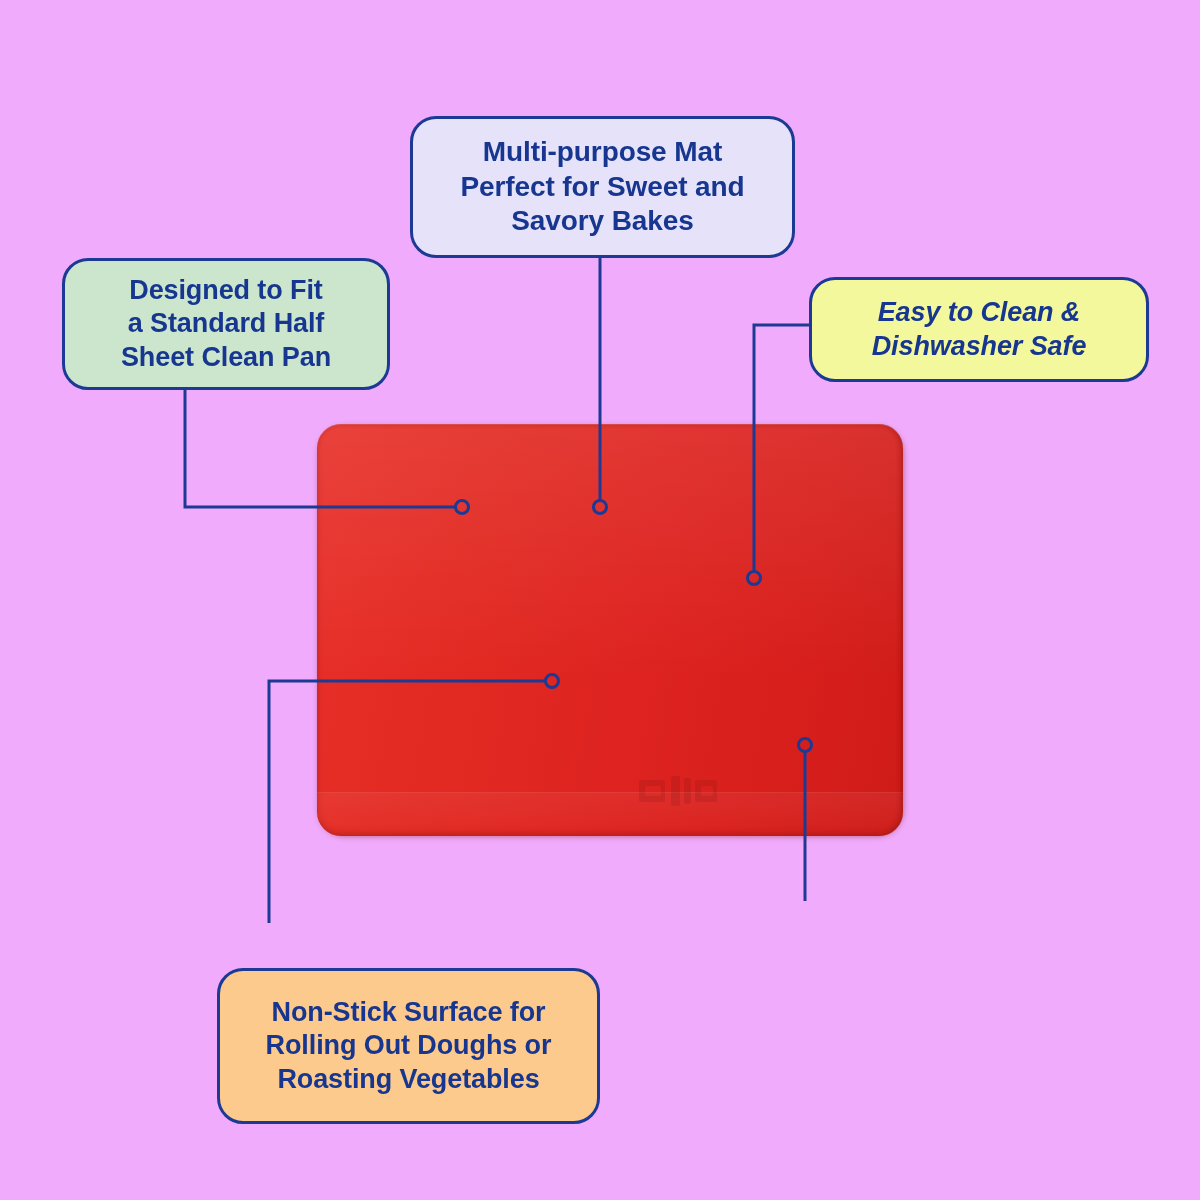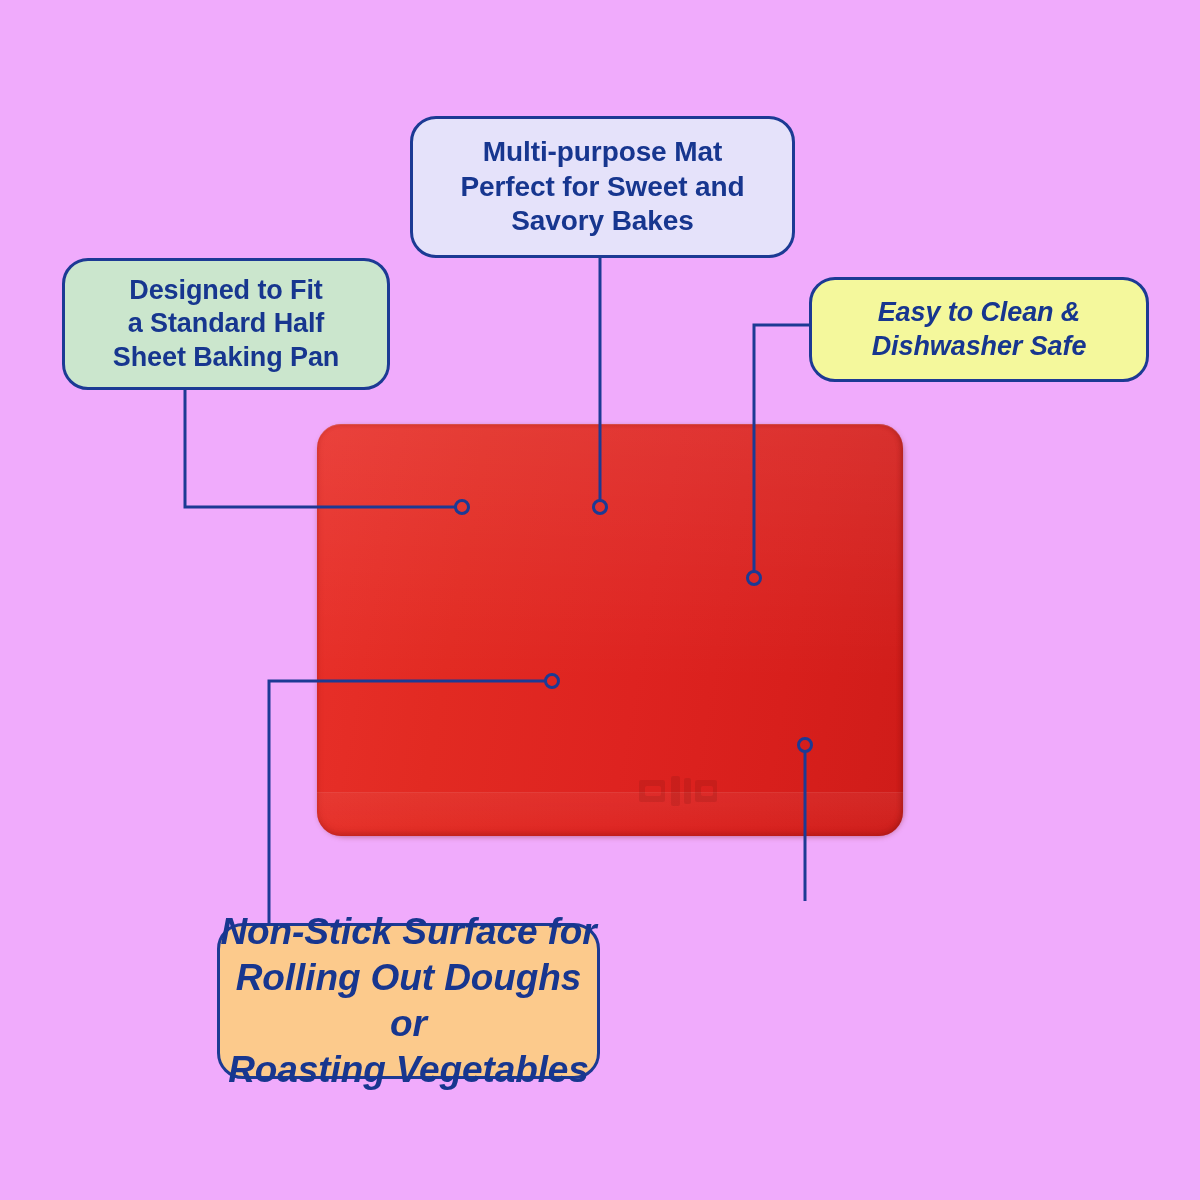--- a/index.html
+++ b/index.html
@@ -130,26 +130,25 @@
   }
   #callout-clean {
     left: 809px; top: 277px;
     width: 340px; height: 105px;
     border-radius: 26px;
     background: #f4f89c;
     font-size: 27px;
     font-style: italic;
   }
   #callout-nonstick {
-    left: 217px; top: 923px;
+    left: 217px; top: 968px;
     width: 383px; height: 156px;
     border-radius: 26px;
     background: #fcca8c;
-    font-size: 37px;
-    font-style: italic;
+    font-size: 27px;
   }
   #callout-reusable {
     left: 686px; top: 901px;
     width: 238px; height: 180px;
     border-radius: 26px;
     background: #f4b3cd;
     font-size: 27px;
   }
 </style>
 </head>
@@ -190,21 +189,21 @@
       <circle cx="805" cy="745" r="6.5"></circle>
     </g>
   </svg>
 
   <div class="callout" id="callout-multipurpose">Multi-purpose Mat
 Perfect for Sweet and
 Savory Bakes</div>
 
   <div class="callout" id="callout-designed">Designed to Fit
 a Standard Half
-Sheet Baking Pan</div>
+Sheet Clean Pan</div>
 
   <div class="callout" id="callout-clean">Easy to Clean &amp;
 Dishwasher Safe</div>
 
   <div class="callout" id="callout-nonstick">Non-Stick Surface for
 Rolling Out Doughs or
 Roasting Vegetables</div>
 
 
 </div>

